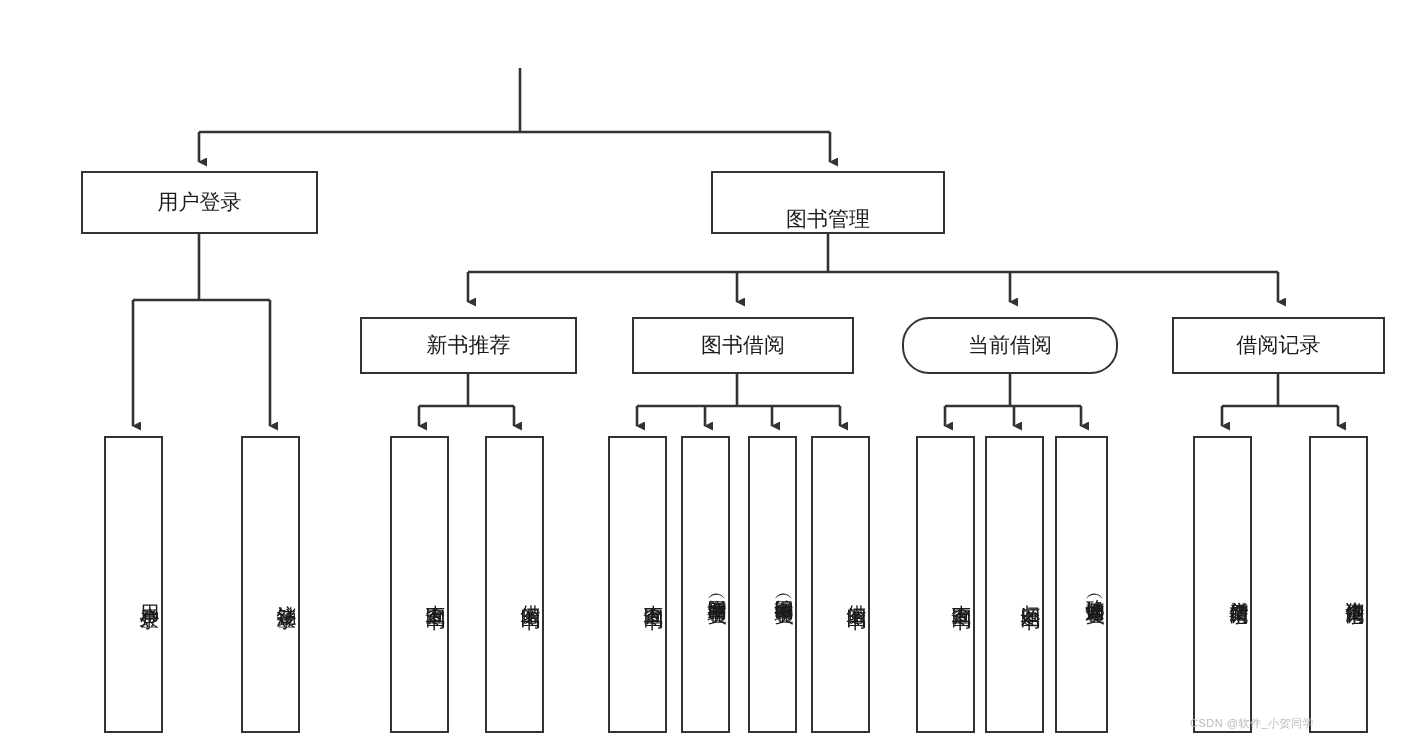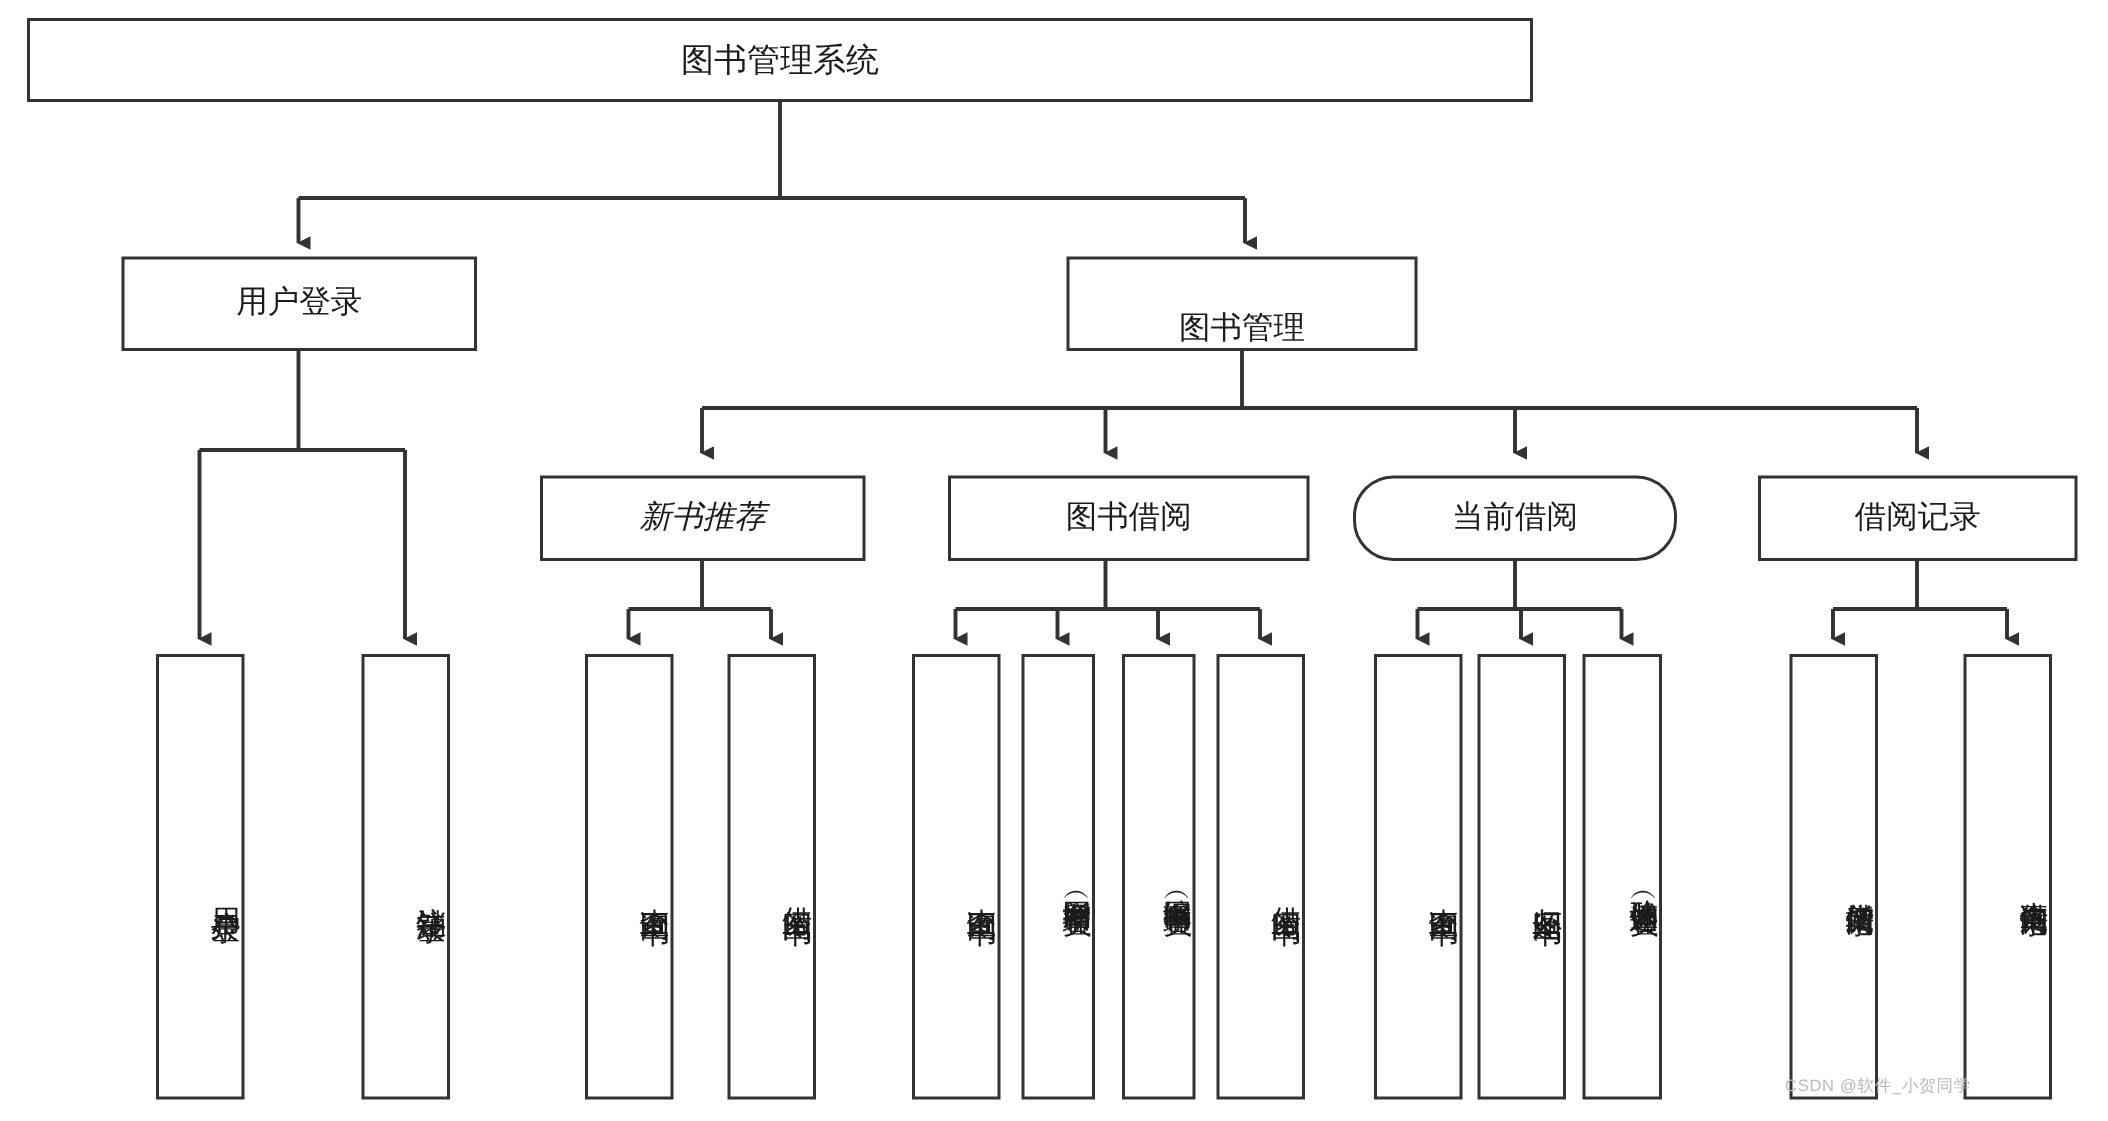--- a/index.html
+++ b/index.html
@@ -114,35 +114,32 @@
       <path d="M1014,406 L1014,426" marker-end="url(#arrowhead)"></path>
       <path d="M1081,406 L1081,426" marker-end="url(#arrowhead)"></path>
 
       <path d="M1278,374 L1278,406"></path>
       <path d="M1222,406 L1338,406"></path>
       <path d="M1222,406 L1222,426" marker-end="url(#arrowhead)"></path>
       <path d="M1338,406 L1338,426" marker-end="url(#arrowhead)"></path>
     </g>
   </svg>
 
-  <div class="node root" style="left:18px; top:12px; width:1004px; height:56px;">
-    <span>图书管理系统</span>
-  </div>
 
   <div class="node horiz" style="left:81px; top:171px; width:237px; height:63px;">
     <span>用户登录</span>
   </div>
   <div class="node horiz" style="left:711px; top:171px; width:234px; height:63px;align-items:flex-end;">
     <span>图书管理</span>
   </div>
 
-  <div class="node horiz" style="left:360px; top:317px; width:217px; height:57px;font-style:italic;">
+  <div class="node horiz" style="left:360px; top:317px; width:217px; height:57px;">
     <span>新书推荐</span>
   </div>
-  <div class="node horiz" style="left:632px; top:317px; width:241px; height:57px;">
+  <div class="node horiz" style="left:632px; top:317px; width:222px; height:57px;">
     <span>图书借阅</span>
   </div>
   <div class="node horiz" style="left:902px; top:317px; width:216px; height:57px;border-radius:27px;">
     <span>当前借阅</span>
   </div>
   <div class="node horiz" style="left:1172px; top:317px; width:213px; height:57px;">
     <span>借阅记录</span>
   </div>
 
   <div class="node vert" style="left:104px; top:436px; width:59px; height:297px;">

